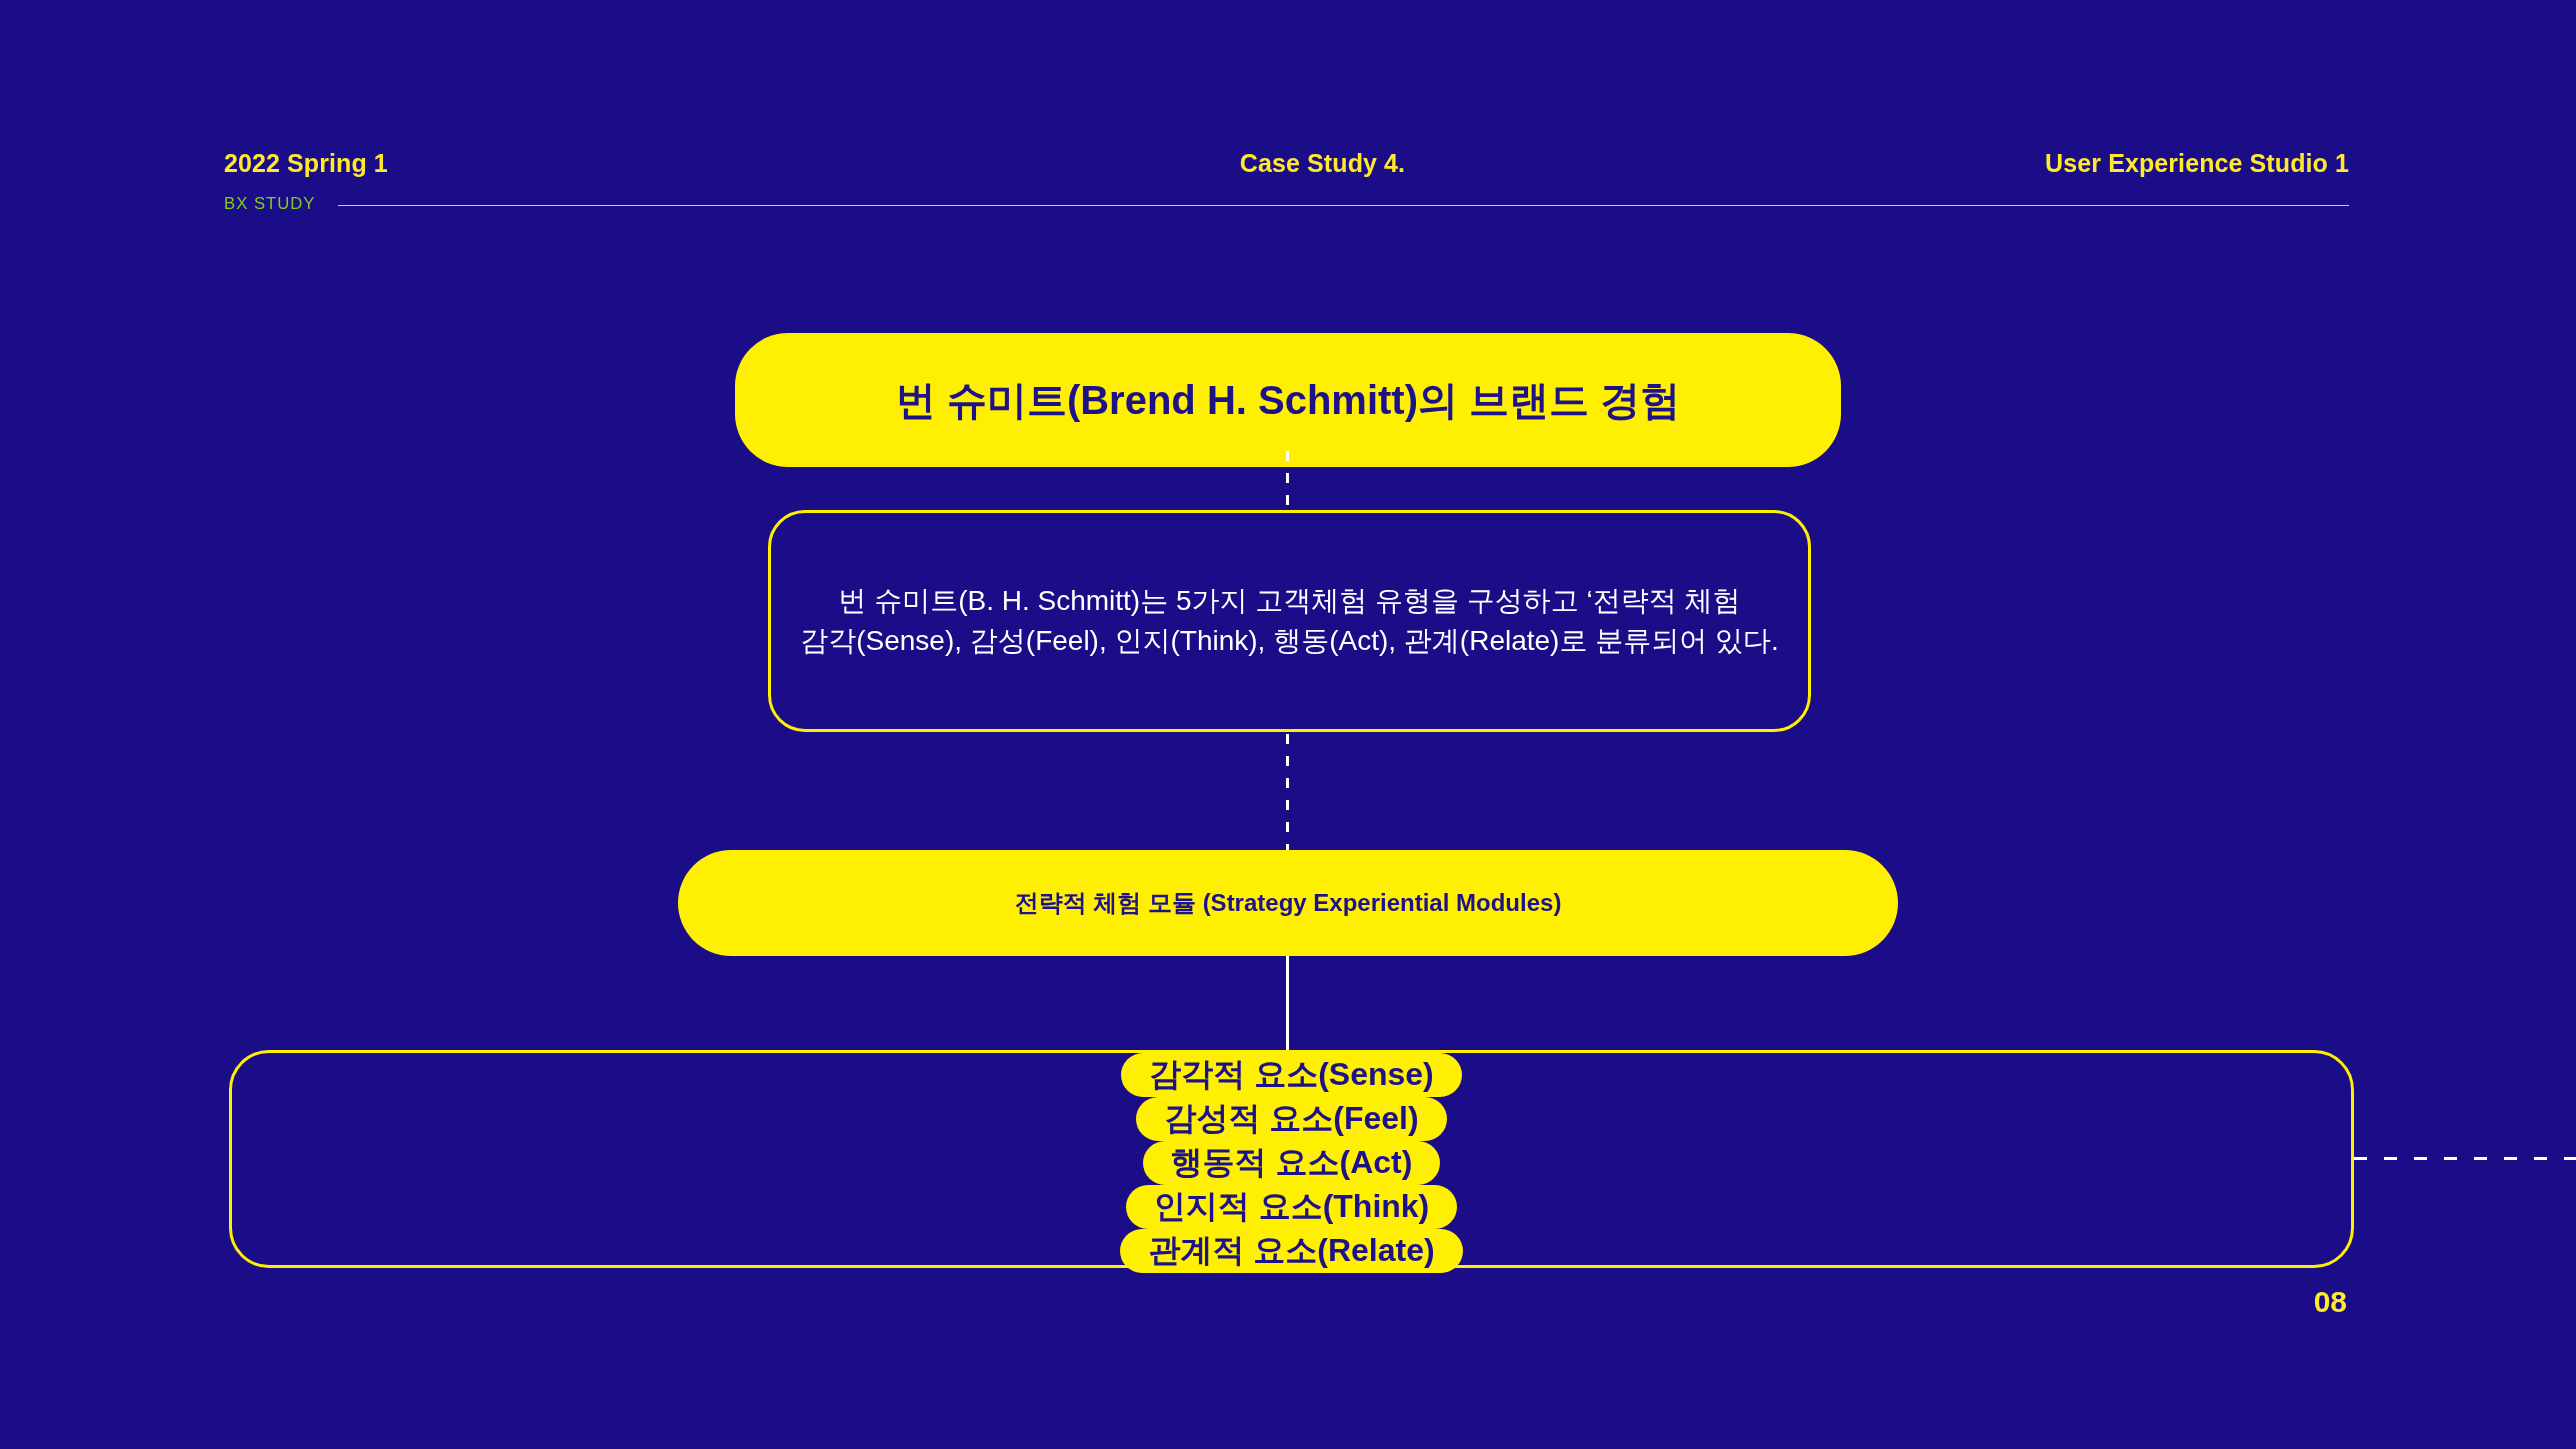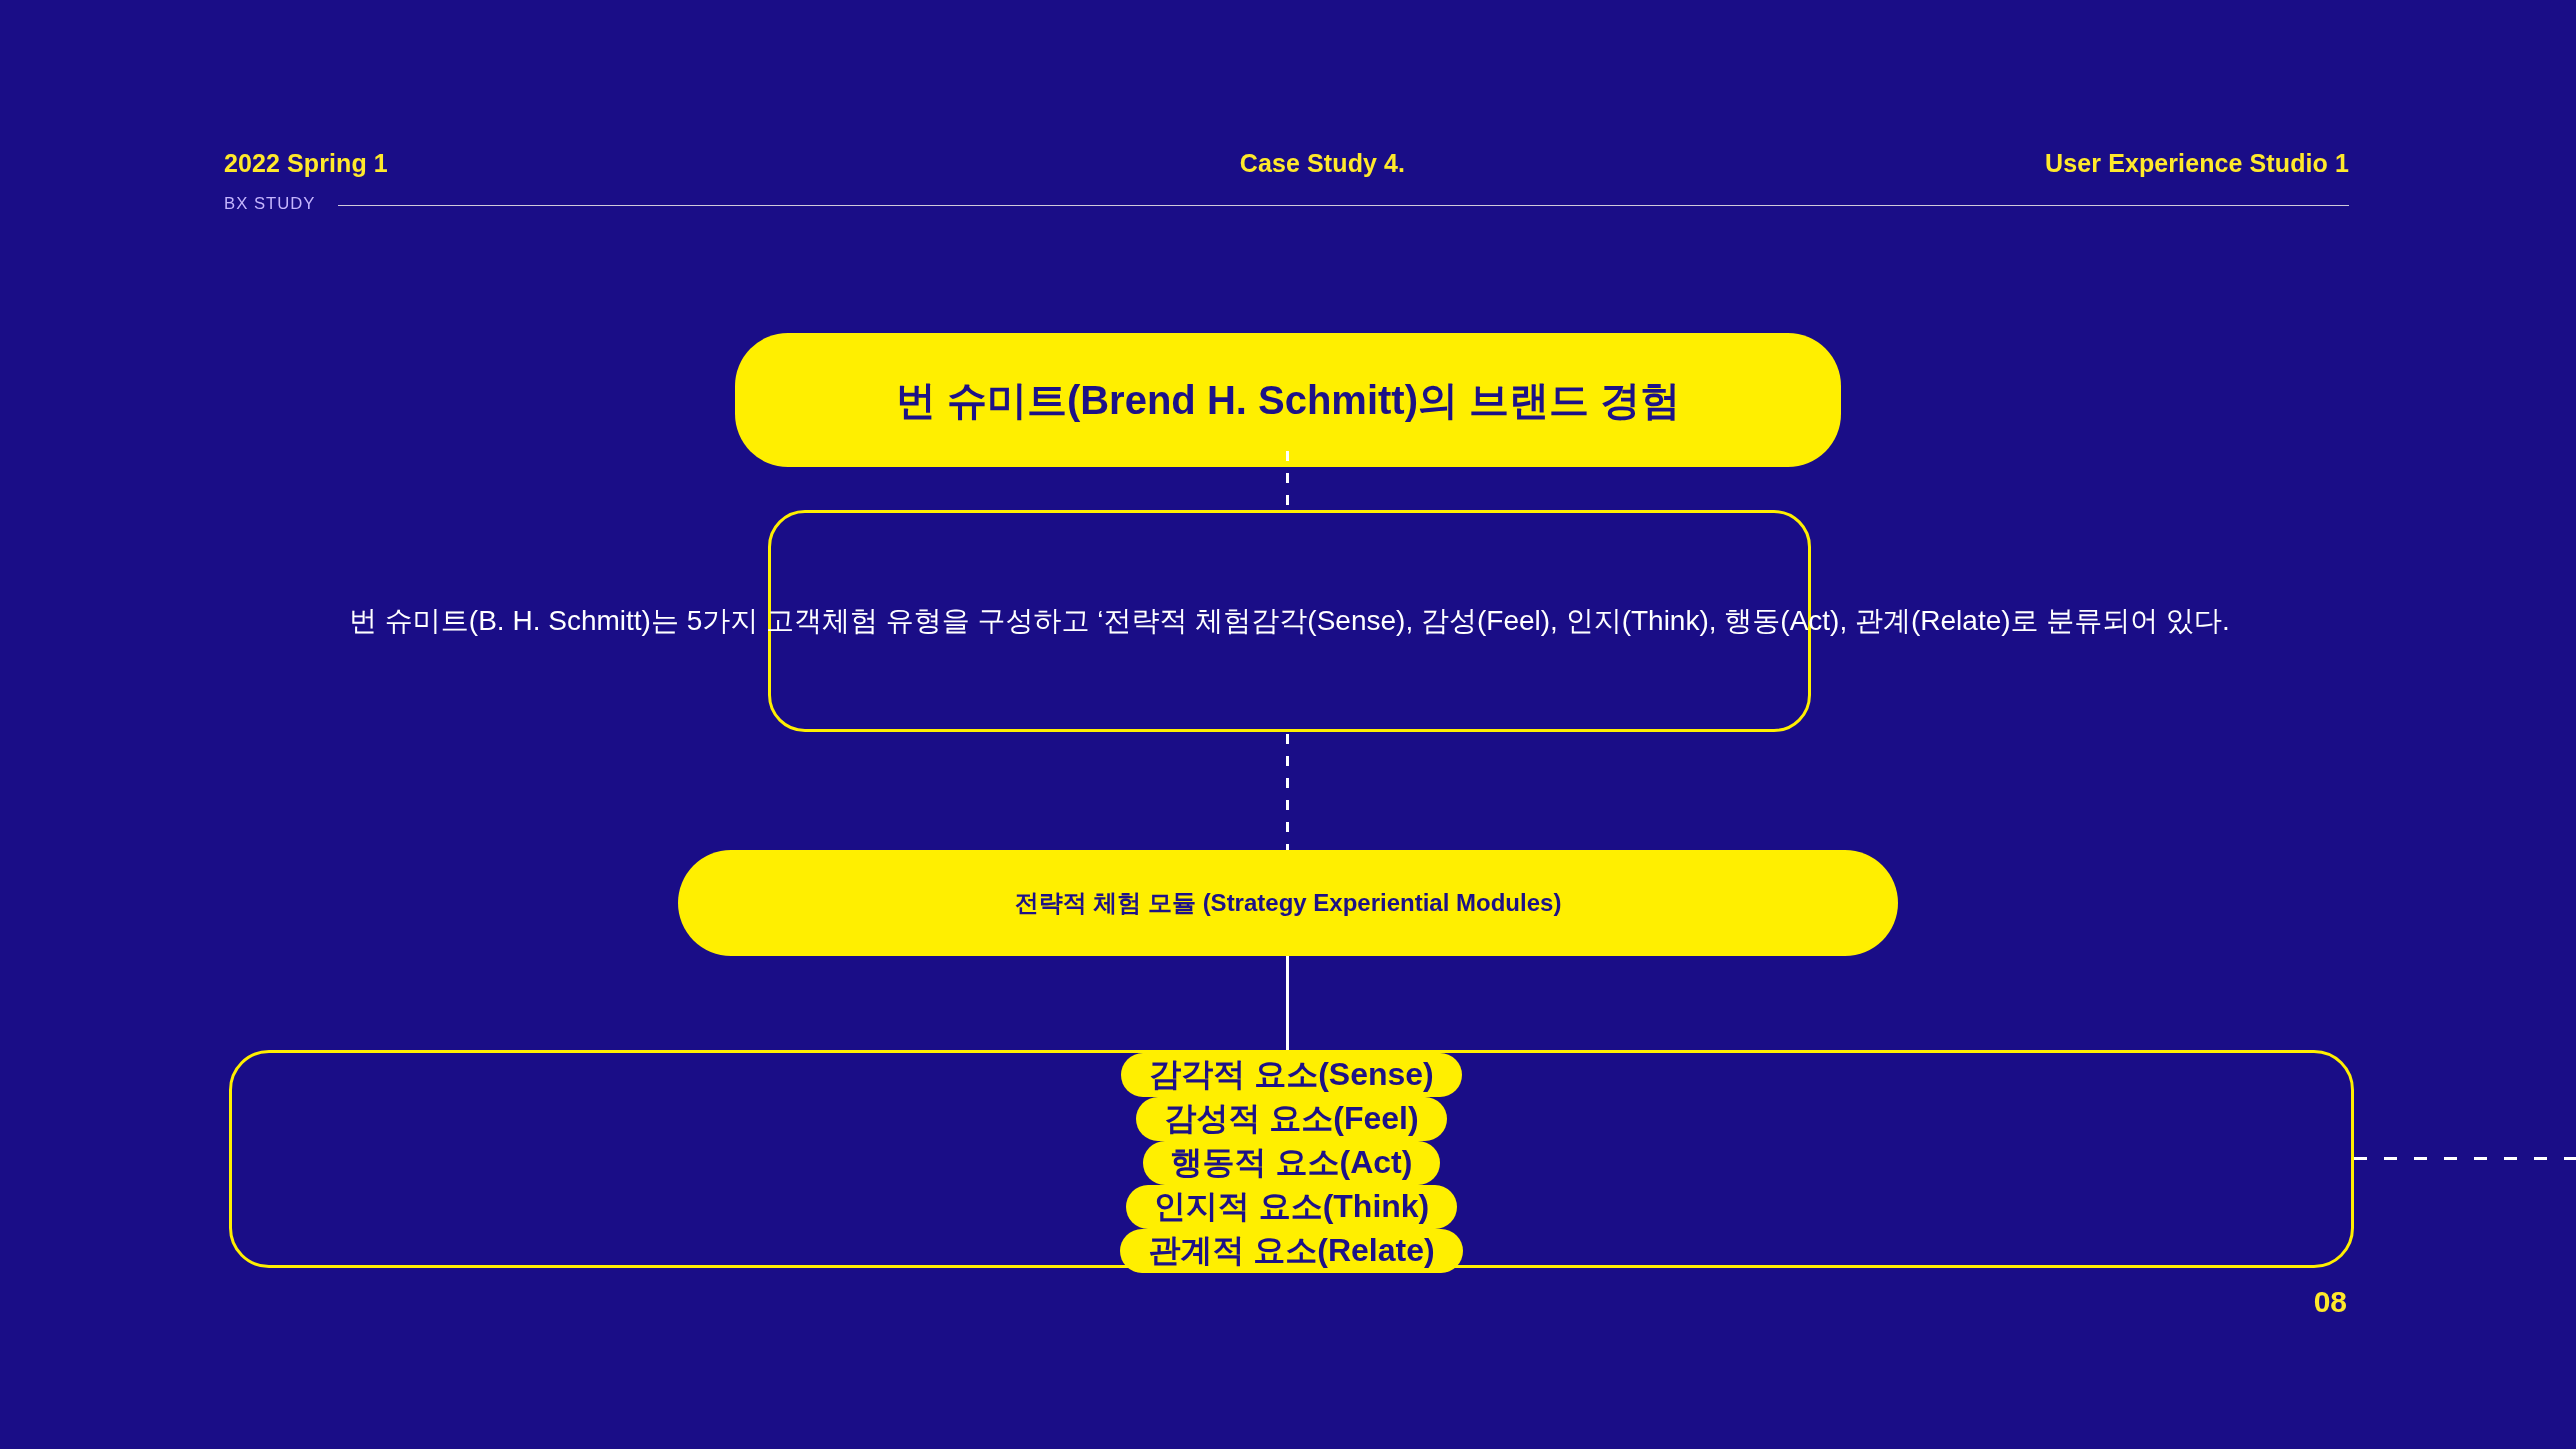--- a/index.html
+++ b/index.html
@@ -44,21 +44,21 @@
   .subhead-row {
     position: absolute;
     left: 224px;
     top: 193px;
     width: 2125px;
     height: 22px;
     display: flex;
     align-items: center;
   }
   .subhead-label {
-    color: #c4b5fd;
+    color: #84cc16;
     font-size: 16.7px;
     letter-spacing: 1px;
     font-weight: normal;
     white-space: nowrap;
   }
   .subhead-rule {
     flex: 1 1 auto;
     height: 1.3px;
     background: #cfcada;
     margin-left: 23px;
@@ -98,21 +98,21 @@
   .desc-box {
     position: absolute;
     left: 768px;
     top: 510px;
     width: 1043px;
     height: 222px;
     border: 3.2px solid #ffef00;
     border-radius: 37px;
     box-sizing: border-box;
     display: flex;
-    flex-direction: row;
+    flex-direction: column;
     align-items: center;
     justify-content: center;
     padding: 0 22px;
   }
   .desc-line {
     color: #ffffff;
     font-size: 28px;
     line-height: 40px;
     font-weight: normal;
     text-align: center;

